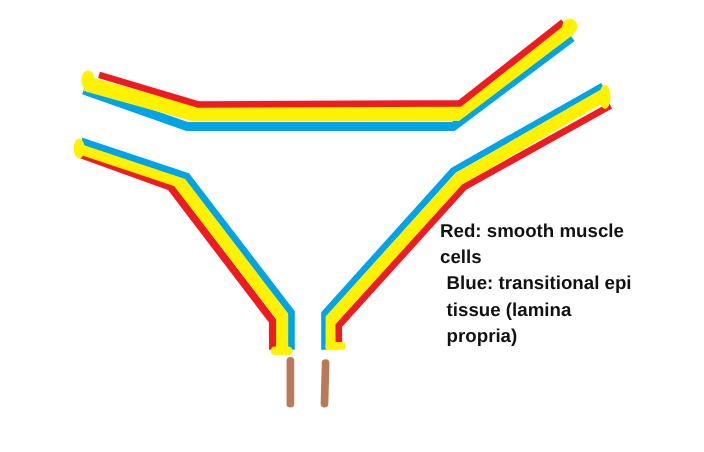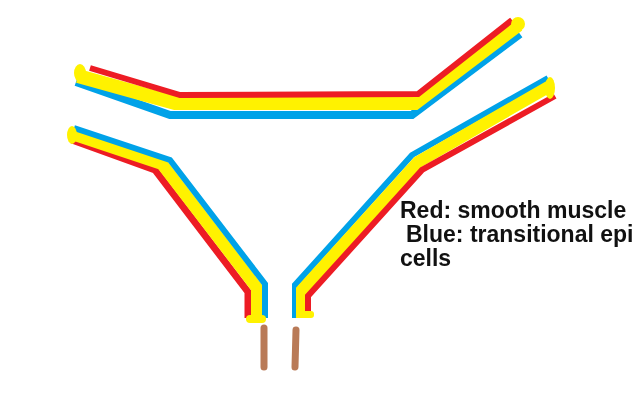--- a/index.html
+++ b/index.html
@@ -1,21 +1,21 @@
 <!DOCTYPE html>
 <html><head>
   <meta charset="utf-8">
   <style>
     html, body { margin: 0; padding: 0; background: #ffffff; }
     .canvas { position: relative; width: 640px; height: 411px; background: #ffffff; overflow: hidden; }
     svg.drawing { position: absolute; left: 0; top: 0; }
     .legend {
       position: absolute; left: 400px; top: 198px; width: 230px;
       font-family: "Liberation Sans", sans-serif; font-weight: bold;
-      font-size: 23px; line-height: 24px; color: #111111;
+      font-size: 17px; line-height: 24px; color: #111111;
     }
     .legend .line { white-space: nowrap; }
     .legend .indent { padding-left: 6px; }
   </style>
 </head>
 <body>
 
 <div class="canvas">
   <svg class="drawing" width="640" height="411" viewBox="0 0 640 411">
 
@@ -44,16 +44,18 @@
     </g>
 
     <g stroke="#b97a57" stroke-width="7" stroke-linecap="round">
       <line x1="264" y1="328" x2="264" y2="367"></line>
       <line x1="296" y1="330" x2="295" y2="367"></line>
     </g>
   </svg>
 
   <div class="legend">
     <div class="line">Red: smooth muscle</div>
+    <div class="line">cells</div>
     <div class="line indent">Blue: transitional epi</div>
-    <div class="line">cells</div>
+    <div class="line indent">tissue (lamina</div>
+    <div class="line indent">propria)</div>
   </div>
 </div>
 
 </body></html>

